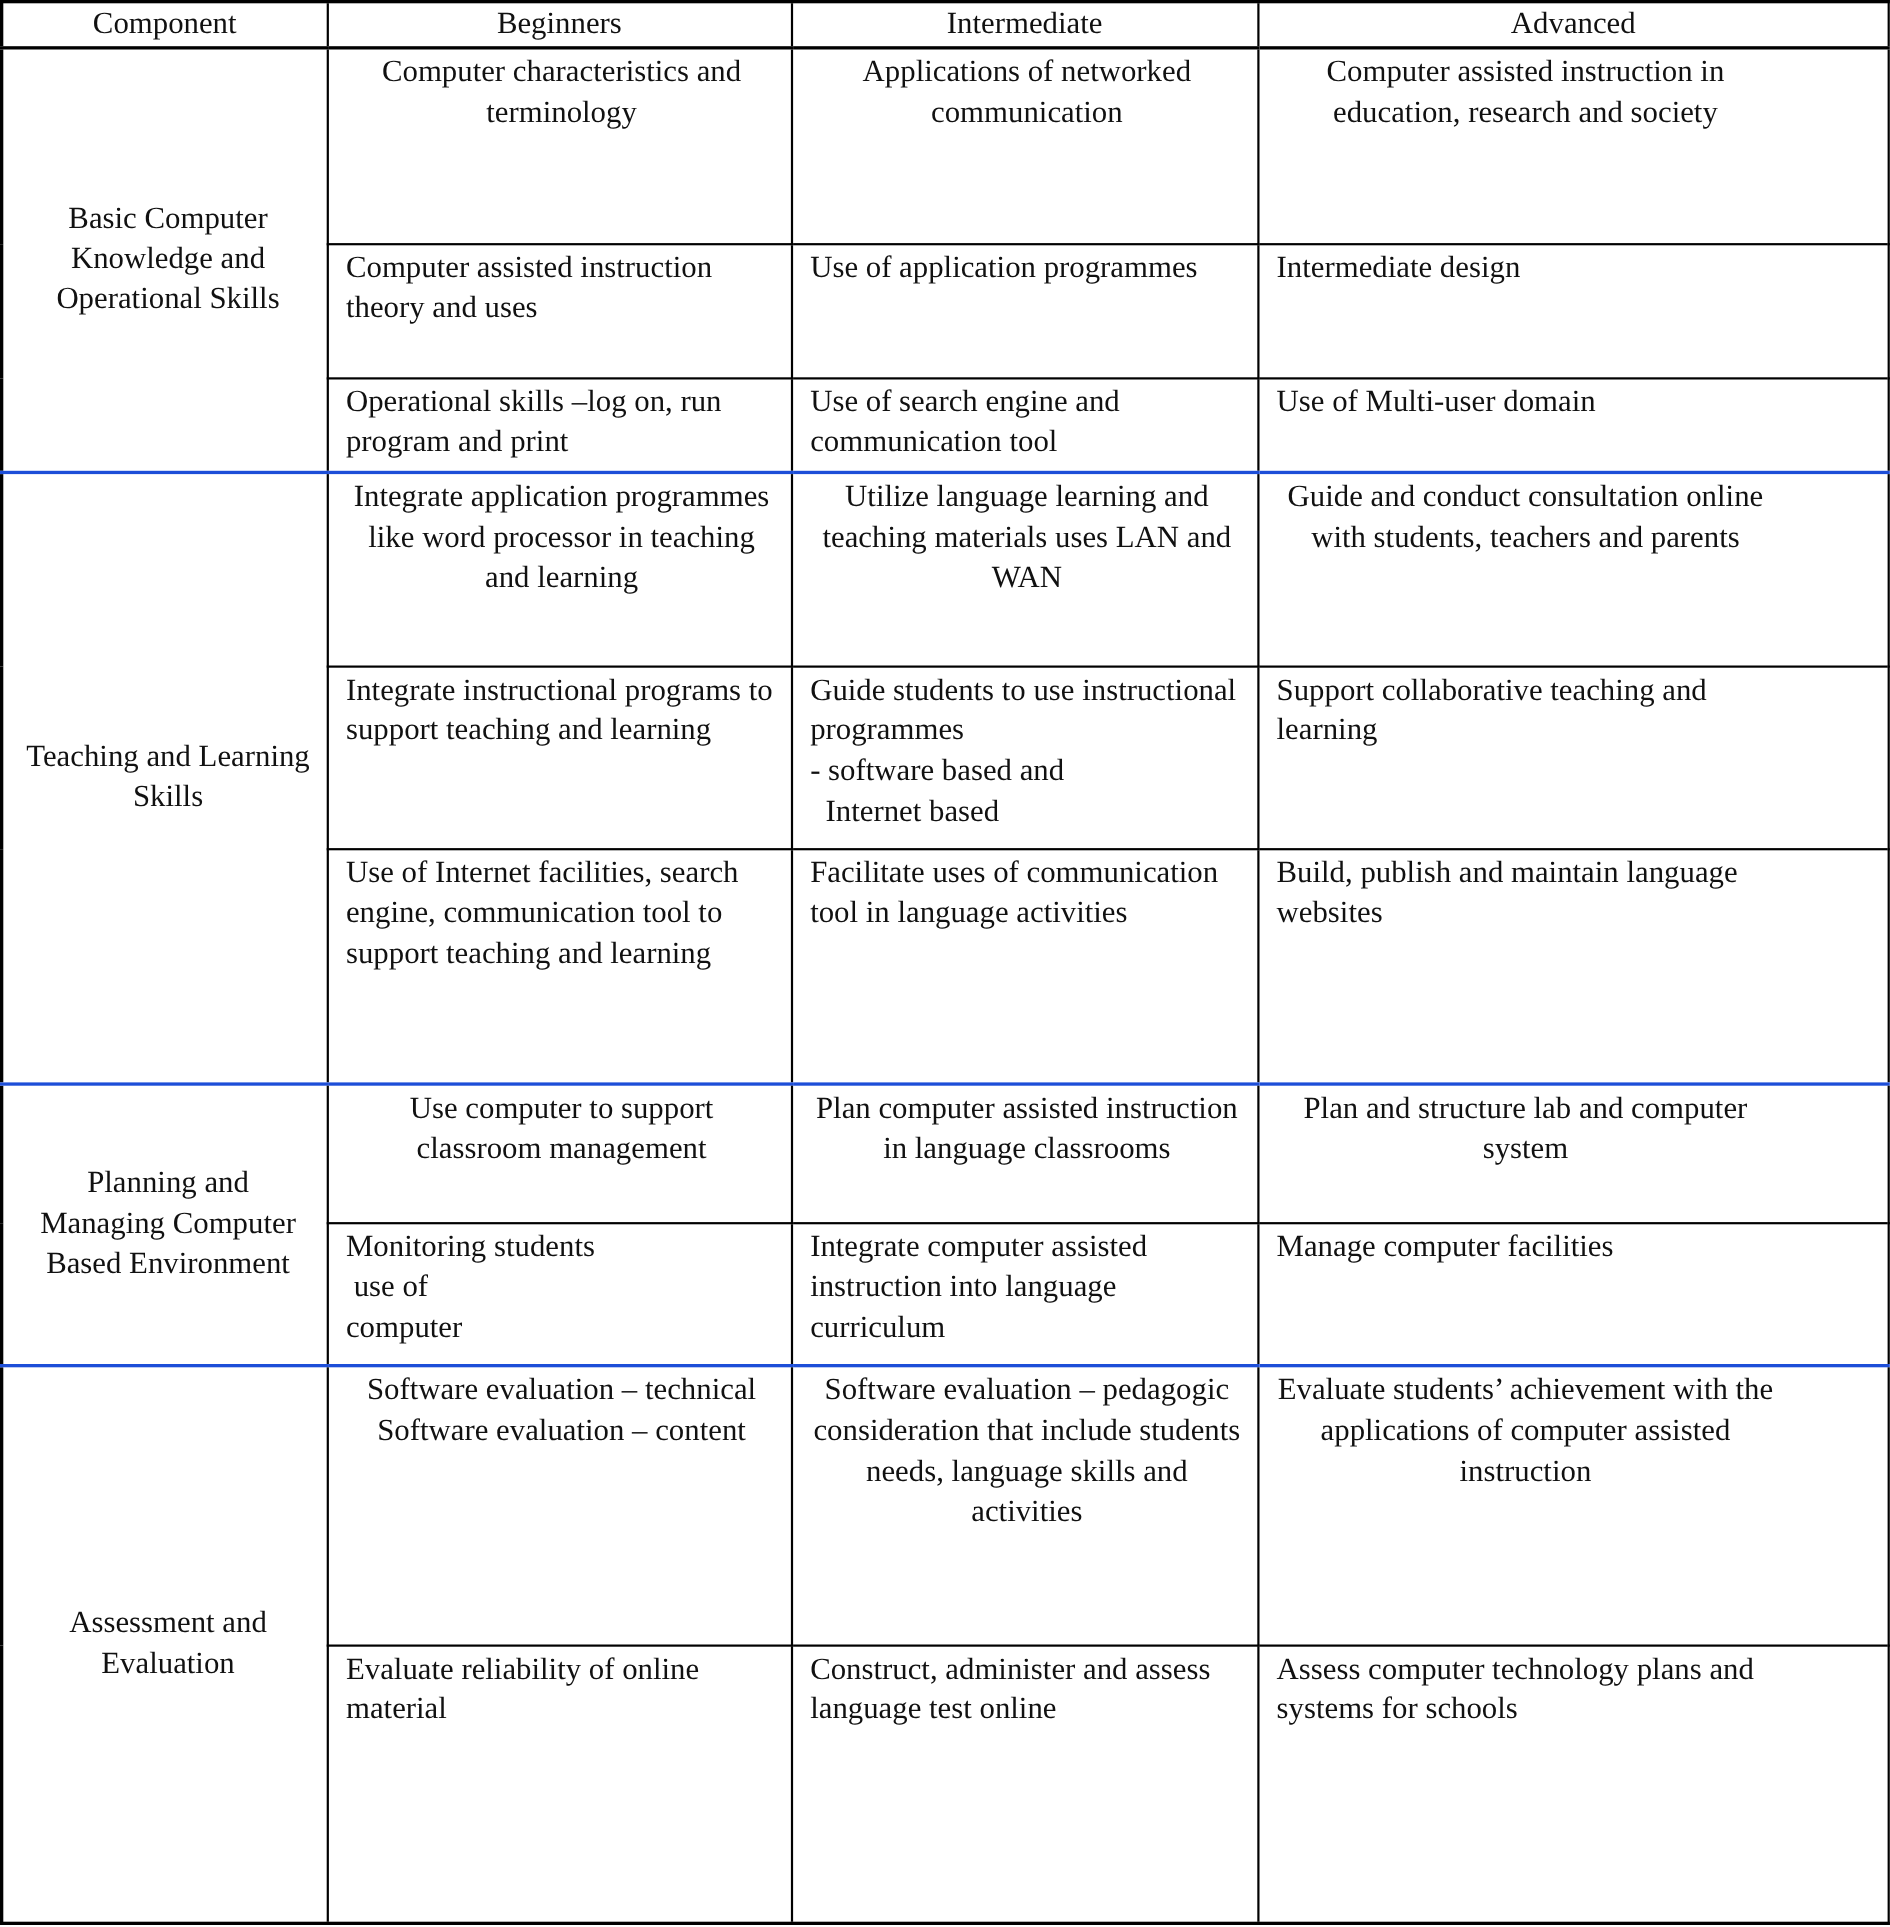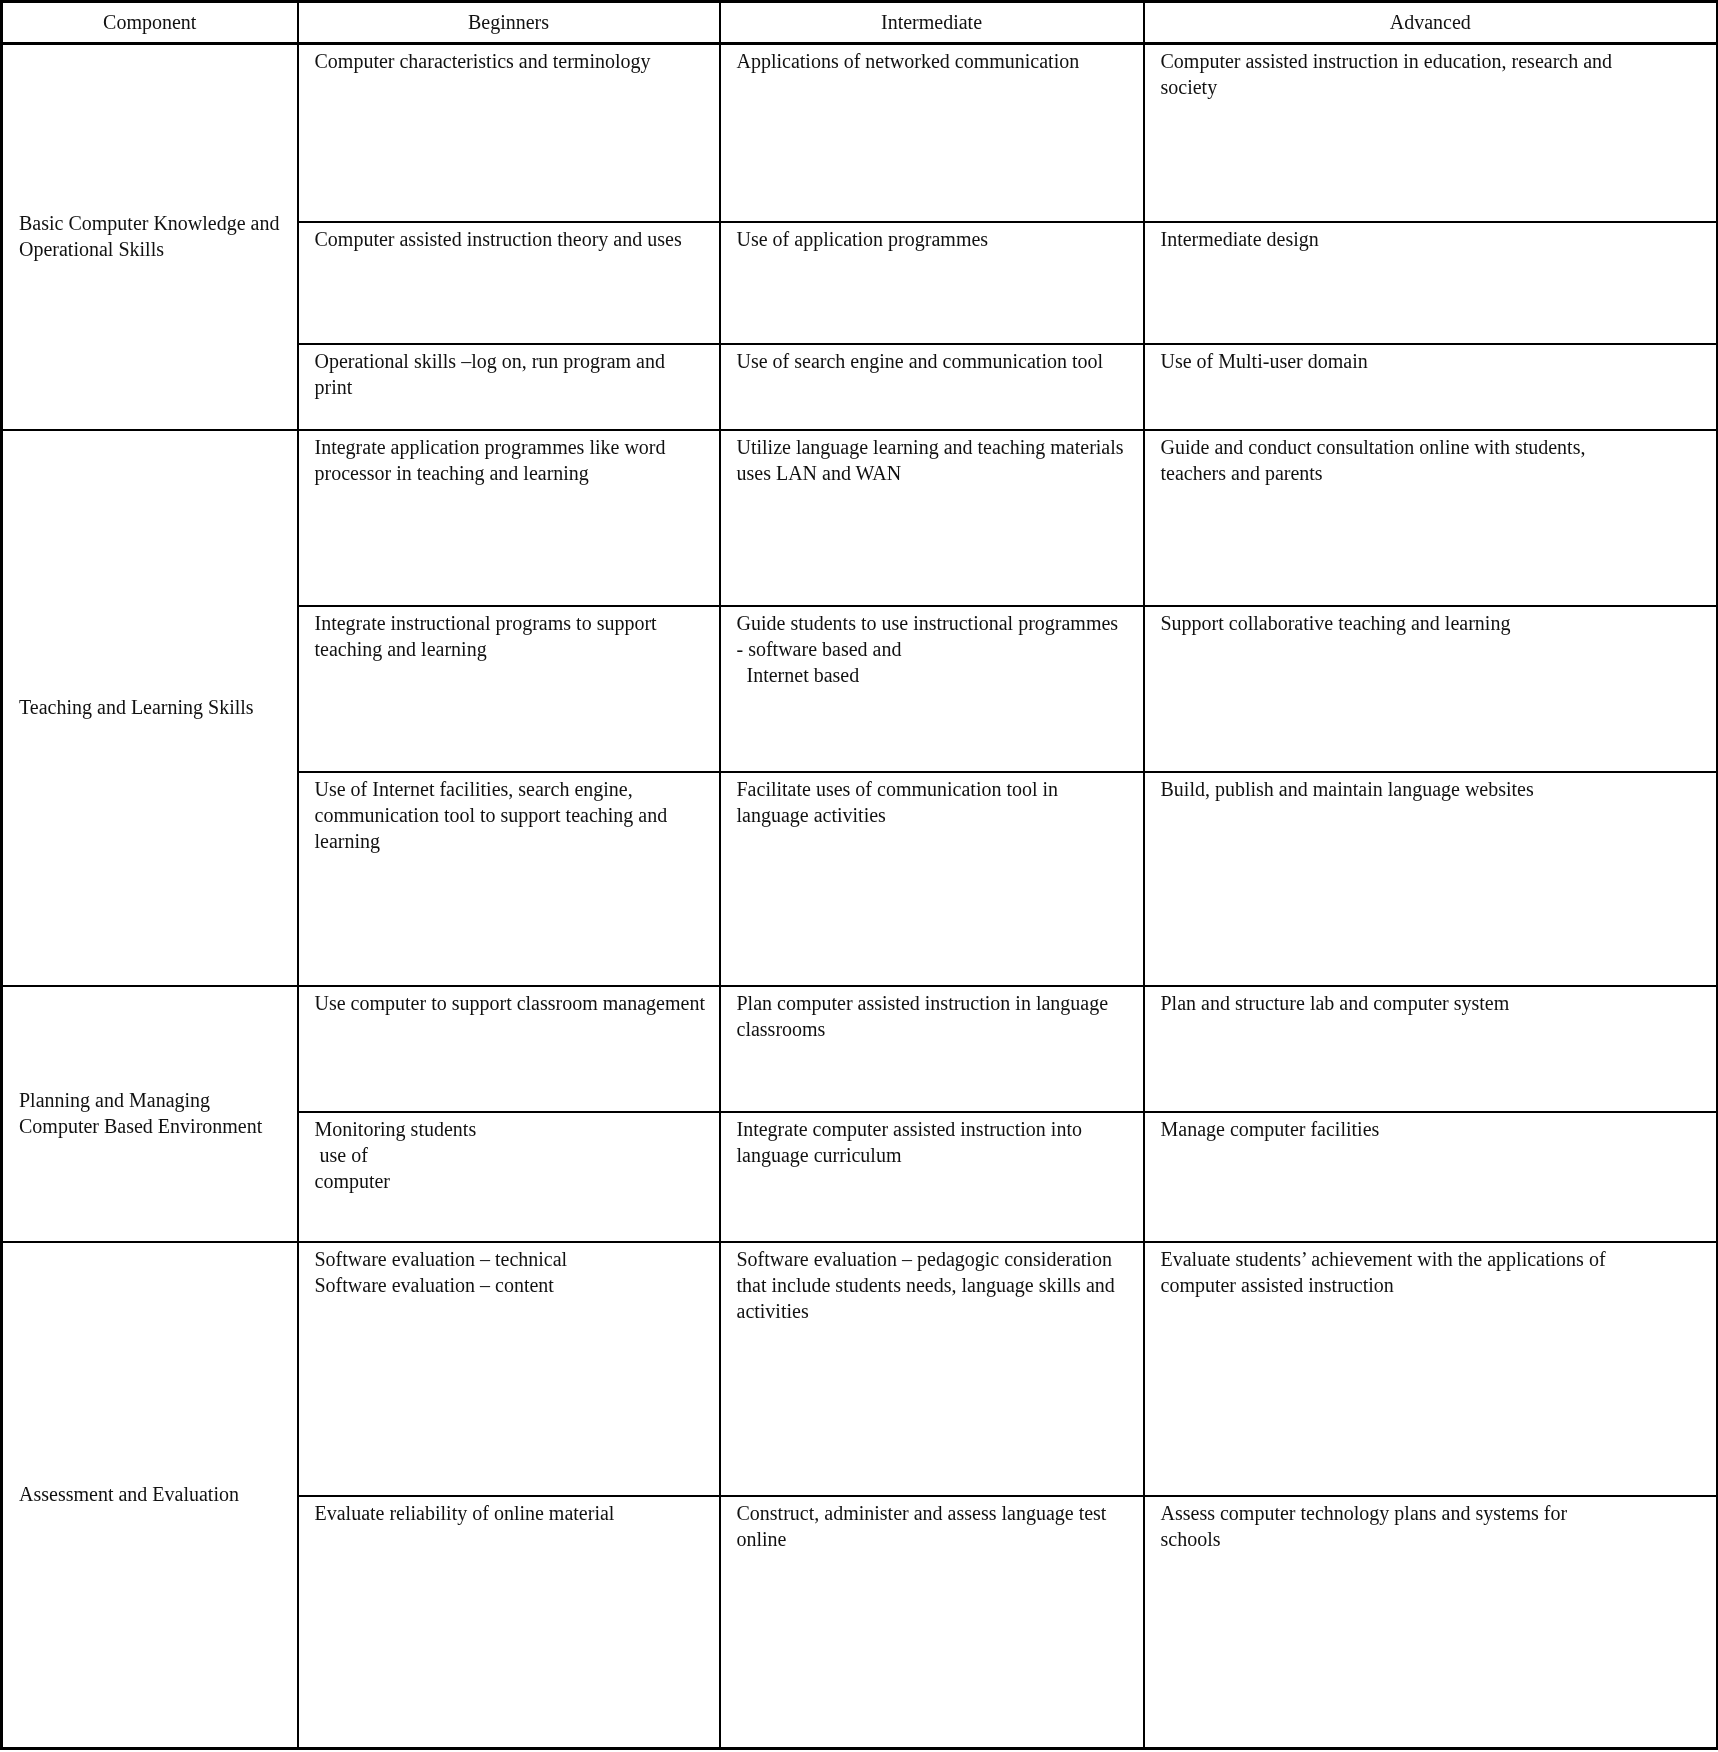--- a/index.html
+++ b/index.html
@@ -13,21 +13,21 @@
     color: #111111;
   }
   table.competency {
     border-collapse: collapse;
     table-layout: fixed;
     width: 1716px;
     border: 3px solid #000;
   }
   th, td {
     border: 2px solid #000;
-    font-size: 20px;
+    font-size: 28px;
     line-height: 1.32;
     font-weight: normal;
   }
   th {
     text-align: center;
     vertical-align: middle;
     padding: 1px 4px;
     border-bottom: 3px solid #000;
   }
   td {
@@ -39,21 +39,22 @@
   }
   td.comp {
     vertical-align: middle;
     white-space: normal;
     padding: 3px 10px 4px 16px;
   }
   td.adv {
     padding-right: 103px;
   }
   tr.gstart td {
-    border-top: 1px solid #1d4ed8;
+    border-top: 3px solid #1d4ed8;
+    text-align: center;
   }
   .caption {
     text-align: center;
     font-size: 31px;
     margin-top: 4px;
     white-space: nowrap;
   }
 </style>
 </head>
 <body>

